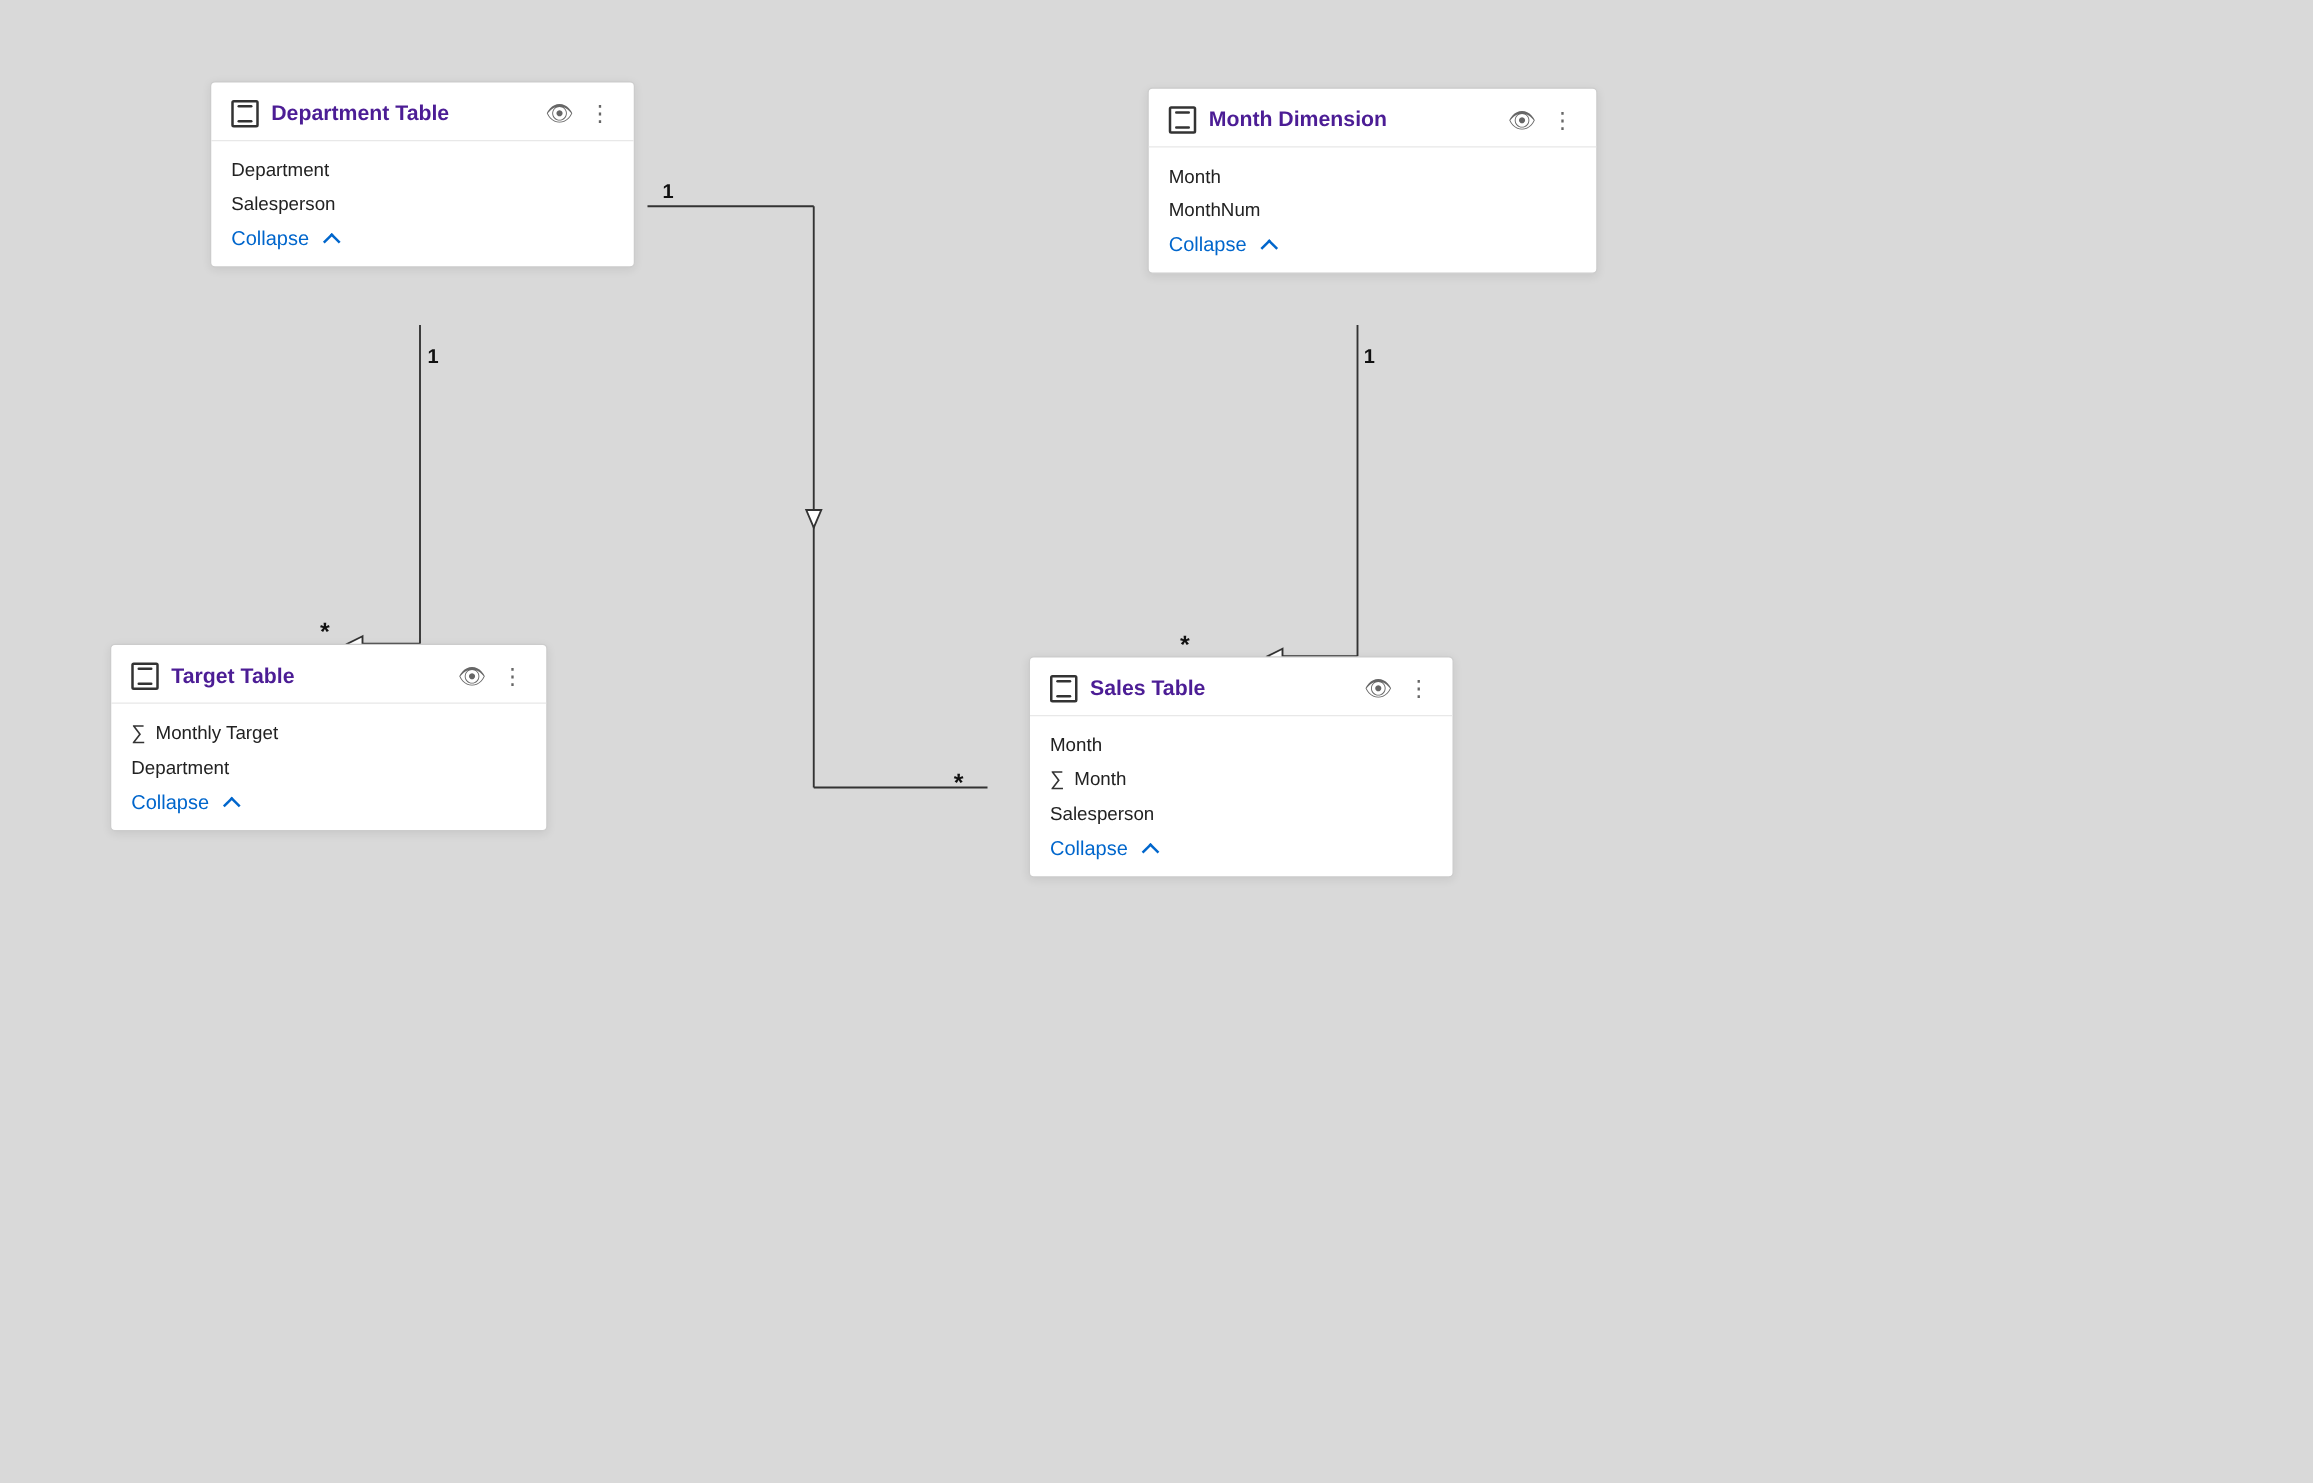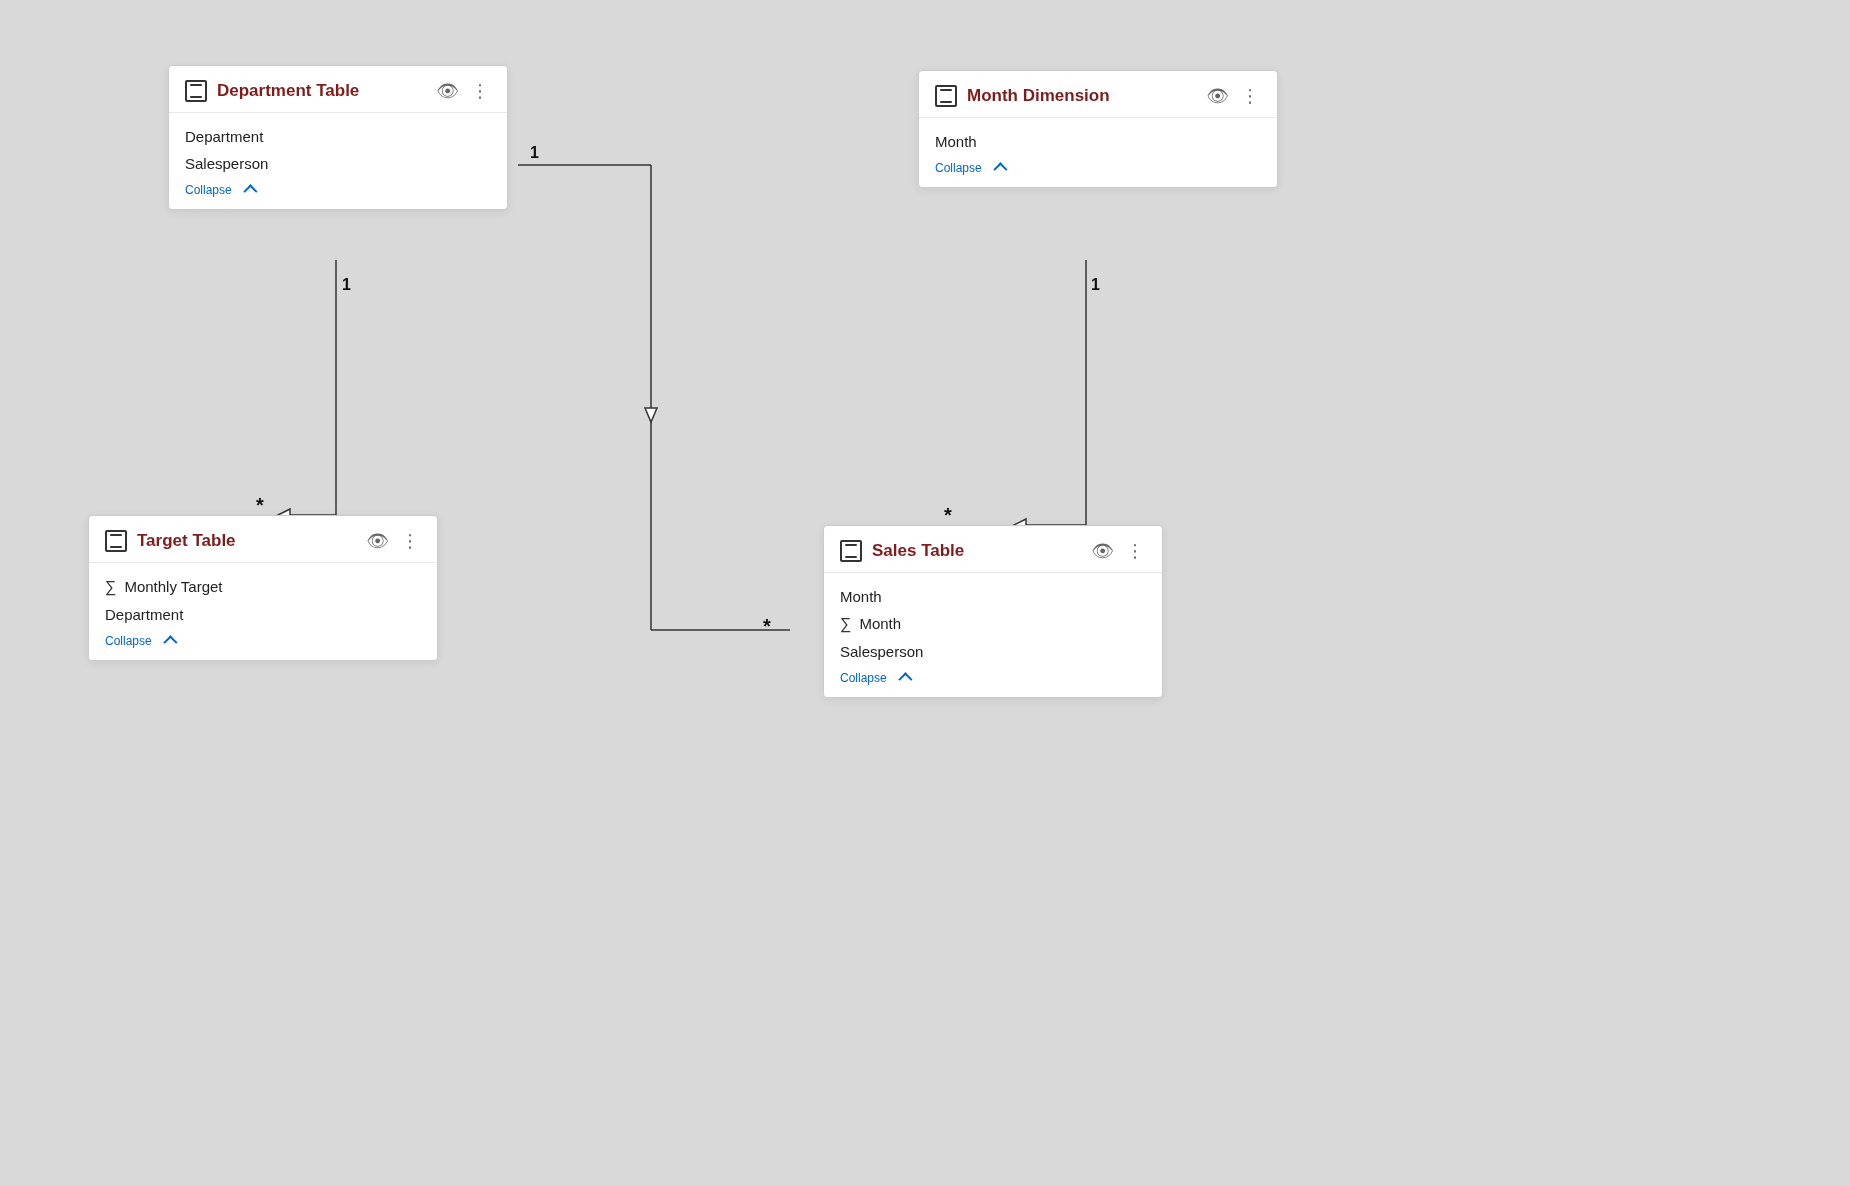--- a/index.html
+++ b/index.html
@@ -53,21 +53,21 @@
       bottom: 2px;
       left: 3px;
       right: 3px;
       height: 2px;
       background: #333;
       border-radius: 1px;
     }
     .table-title {
       font-size: 17px;
       font-weight: 600;
-      color: #7f1d1d;
+      color: #4c1d95;
       flex: 1;
     }
     .table-actions {
       display: flex;
       align-items: center;
       gap: 8px;
       color: #666;
     }
     .icon-btn {
       cursor: pointer;
@@ -86,21 +86,21 @@
       padding: 5px 0;
       font-size: 15px;
       color: #222;
     }
     .sigma-icon {
       font-size: 16px;
       color: #333;
     }
     .collapse-link {
       color: #0066cc;
-      font-size: 12px;
+      font-size: 16px;
       cursor: pointer;
       display: flex;
       align-items: center;
       gap: 12px;
       padding: 6px 0 2px 0;
     }
     .chevron-up {
       display: inline-block;
       width: 10px;
       height: 10px;
@@ -190,20 +190,23 @@
     <span class="table-title">Month Dimension</span>
     <div class="table-actions">
       <span class="icon-btn">👁</span>
       <span class="icon-btn">⋮</span>
     </div>
   </div>
   <div class="table-body">
     <div class="field-row">
       <span>Month</span>
     </div>
+    <div class="field-row">
+      <span>MonthNum</span>
+    </div>
     <div class="collapse-link">
       <span>Collapse</span>
       <span class="chevron-up"></span>
     </div>
   </div>
 </div>
 
 <div class="table-card" style="left: 88px; top: 515px; width: 350px;">
   <div class="table-header">
     <div class="table-icon"></div>

